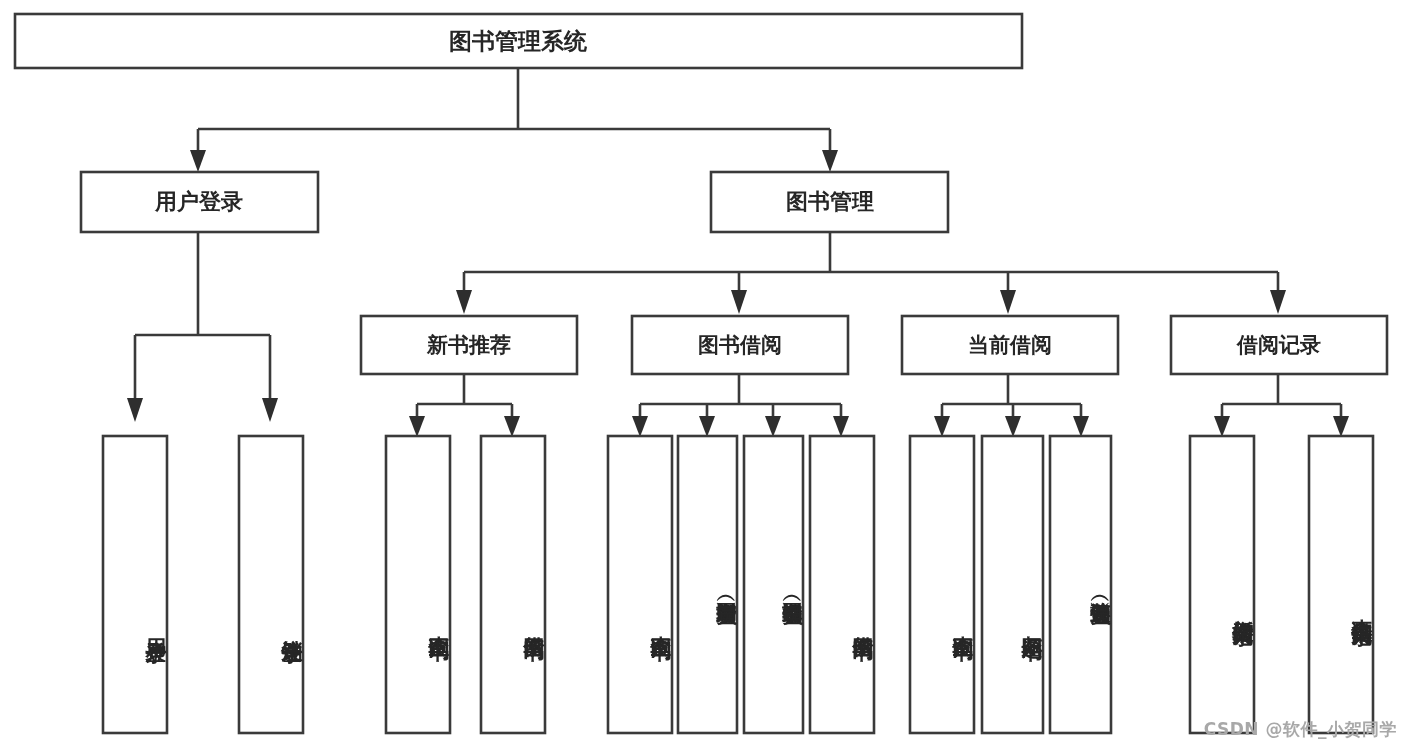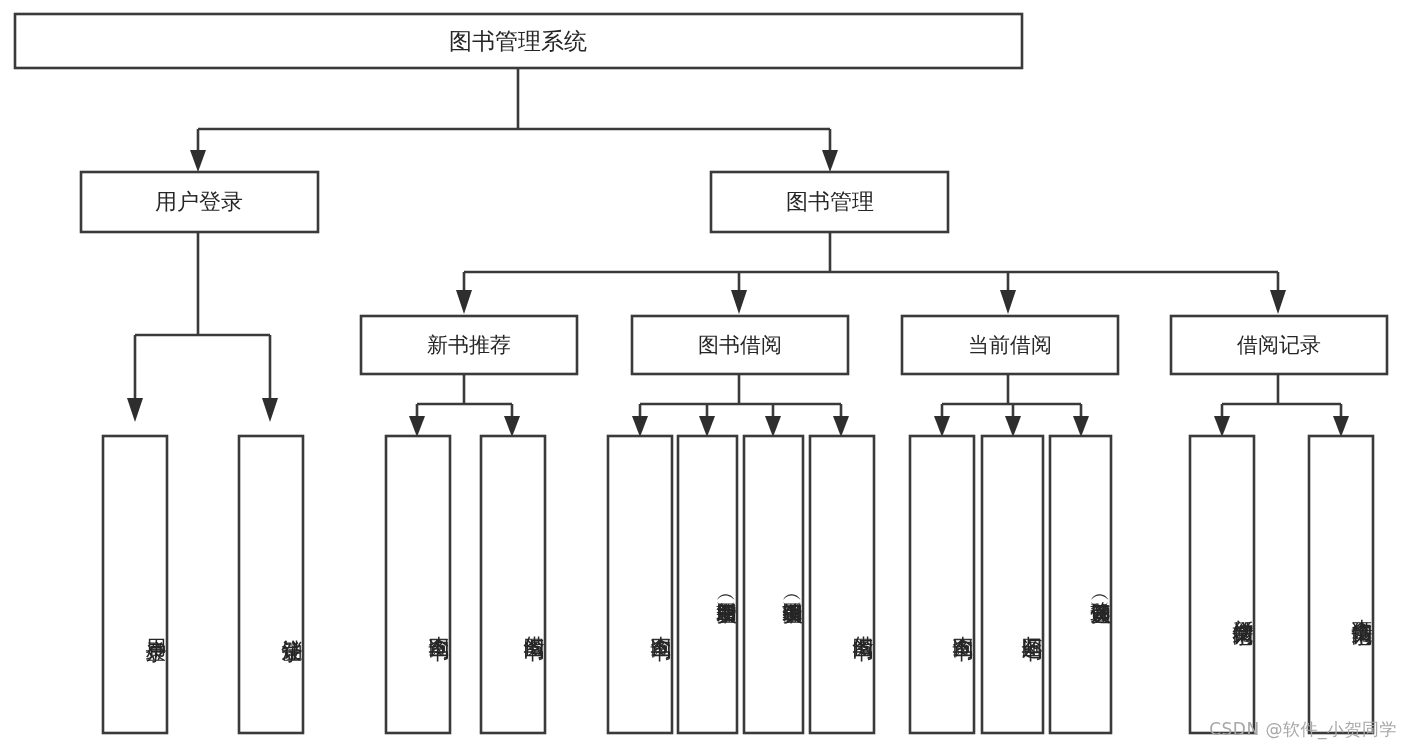--- a/index.html
+++ b/index.html
@@ -13,20 +13,21 @@
     font-family: "DejaVu Sans", "Liberation Sans", sans-serif;
     overflow: hidden;
     position: relative;
   }
   #diagram-root {
     position: absolute;
     left: 0;
     top: 0;
     width: 1405px;
     height: 747px;
+    font-weight: bold;
   }
   svg.flow {
     display: block;
     width: 1405px;
     height: 747px;
   }
   .node-rect {
     fill: #ffffff;
     stroke: #3a3a3a;
     stroke-width: 2.6;

